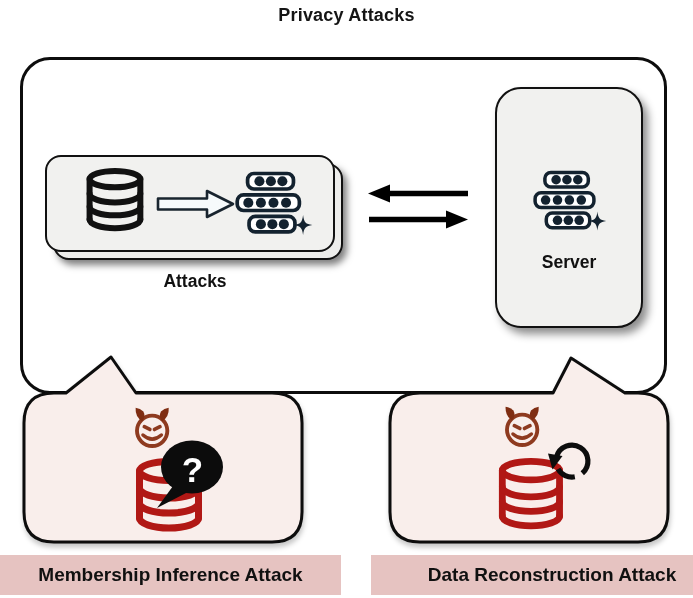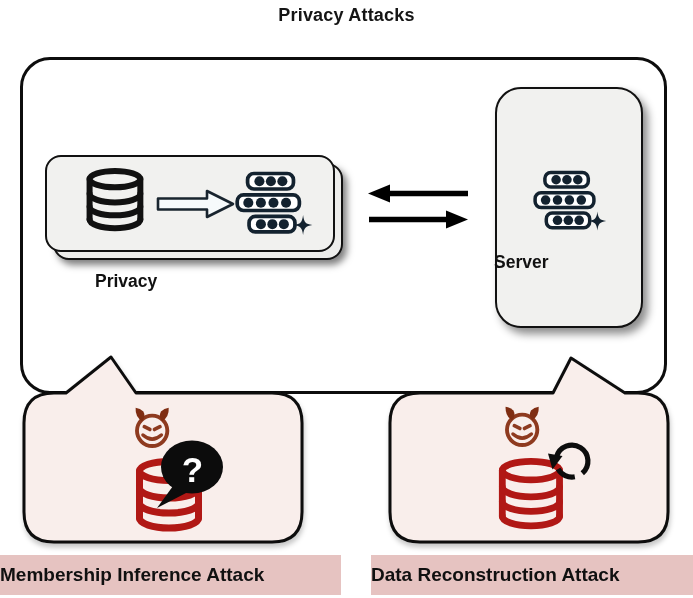--- a/index.html
+++ b/index.html
@@ -23,28 +23,28 @@
     background:#ededeb;box-shadow:4px 5px 7px rgba(0,0,0,.5);
   }
   .clients-front{
     left:45px;top:155px;width:290px;height:97px;border-radius:16px;
   }
   .server-box{
     left:495px;top:87px;width:148px;height:241px;border-radius:26px;
     box-shadow:5px 6px 9px rgba(0,0,0,.45);
   }
   .node-label{
-    position:absolute;text-align:left;font-size:17.5px;font-weight:700;color:#111;
+    position:absolute;text-align:center;font-size:17.5px;font-weight:700;color:#111;
   }
   .clients-label{left:95px;top:271px;width:200px;}
   .server-label{left:494px;top:252px;width:150px;}
   .diagram-svg{position:absolute;left:0;top:0;}
   .strip{
     position:absolute;top:555px;height:40px;background:#e6c3c1;
-    line-height:40px;font-size:19px;font-weight:700;color:#101010;
+    text-align:center;line-height:40px;font-size:19px;font-weight:700;color:#101010;
   }
   .strip-left{left:0;width:341px;}
   .strip-right{left:371px;width:362px;}
 </style>
 </head>
 <body>
 
 <div class="canvas">
 
   <div class="title">Privacy Attacks</div>
@@ -131,18 +131,18 @@
 
     <use href="#devil" transform="translate(501,405) scale(0.92)"></use>
     <use href="#db" transform="translate(496,458) scale(0.97)" style="color:#b11815"></use>
     <g fill="none" stroke="#0d0d0d" stroke-width="5.2">
       <path d="M556.5,456.9 A16,16 0 1 1 582.3,473.3"></path>
       <path d="M574.8,476.8 A16,16 0 0 1 558.1,469"></path>
       <polygon points="548,453.5 562.5,456 552.5,469.5" fill="#0d0d0d" stroke="none"></polygon>
     </g>
   </svg>
 
-  <div class="node-label clients-label">Privacy</div>
+  <div class="node-label clients-label">Attacks</div>
   <div class="node-label server-label">Server</div>
 
   <div class="strip strip-left">Membership Inference Attack</div>
   <div class="strip strip-right">Data Reconstruction Attack</div>
 </div>
 
 </body></html>

